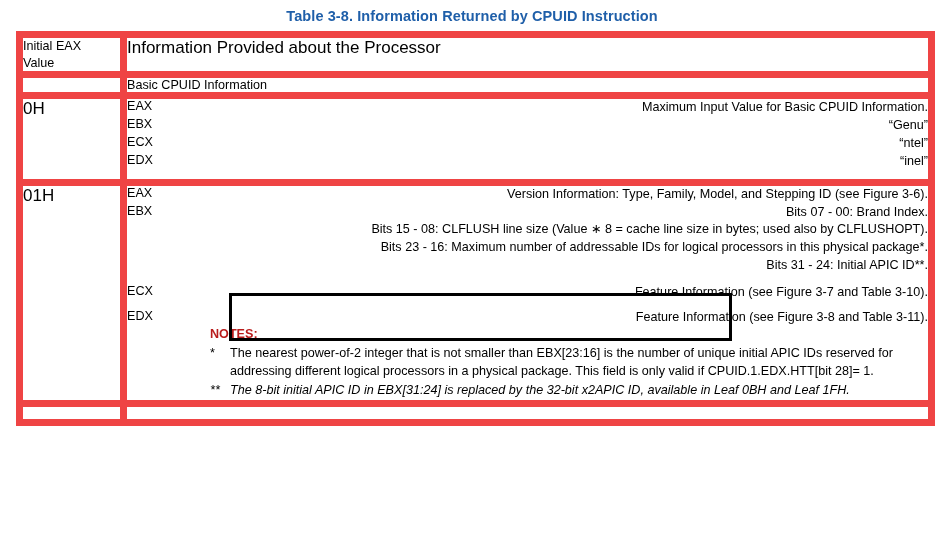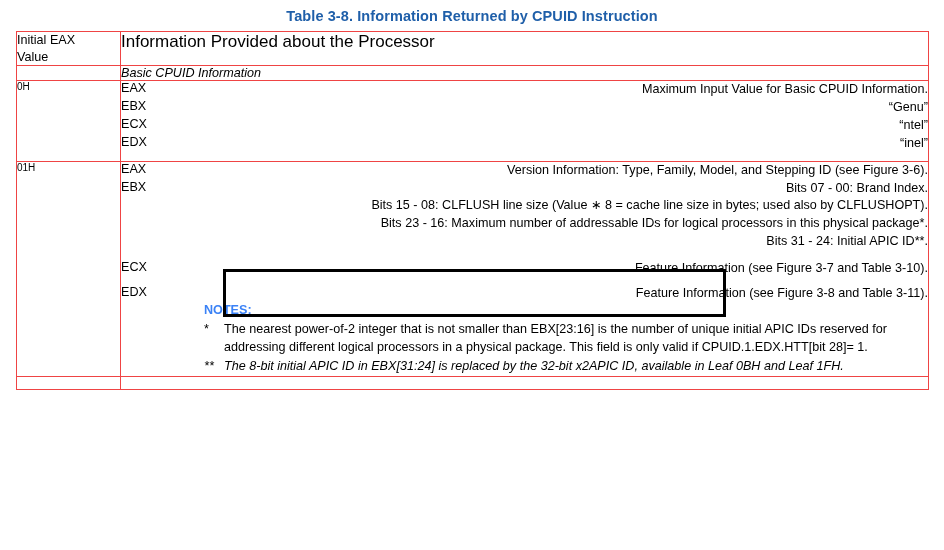--- a/index.html
+++ b/index.html
@@ -40,21 +40,21 @@
     position: absolute;
     left: 16px;
     top: 31px;
     width: 912px;
     border-collapse: collapse;
     table-layout: fixed;
     font-size: 12.6px;
   }
   .cpuid-table td,
   .cpuid-table th {
-    border: 1px solid #ef4444;
+    border: 7px solid #ef4444;
     padding: 0;
     vertical-align: top;
     font-weight: normal;
     text-align: left;
   }
 
   
   col.c-eax   { width: 104px; }
   col.c-reg   { width:  83px; }
   col.c-desc  { width: 725px; }
@@ -70,32 +70,31 @@
   .hdr-desc {
     text-align: center;
     font-weight: bold;
     font-size: 17px;
     vertical-align: bottom;
     padding: 7px 4px 9px 4px;
   }
 
   
   .section-label {
-    font-style: italic;
     font-size: 12.6px;
     padding: 5px 0 6px 7px;
     margin-left: 28px;
   }
   .blank-cell { padding: 0; }
 
   
   .eax-val {
     text-align: center;
     padding: 8px 4px 4px 4px;
-    font-size: 10px;
+    font-size: 17px;
   }
   .group-body { padding: 0; }
 
   
   .reg-grid {
     width: 100%;
     border-collapse: collapse;
     table-layout: fixed;
   }
   .reg-grid td {
@@ -136,21 +135,21 @@
     box-sizing: content-box;
     pointer-events: none;
   }
 
   
   .notes-block {
     padding: 6px 10px 8px 0;
     font-size: 12.6px;
   }
   .notes-head {
-    color: #3b82f6;
+    color: #b91c1c;
     font-weight: bold;
     font-size: 12.6px;
     padding-bottom: 3px;
   }
   .note-item {
     display: flex;
     align-items: flex-start;
     margin-bottom: 1px;
     line-height: 1.44;
   }

